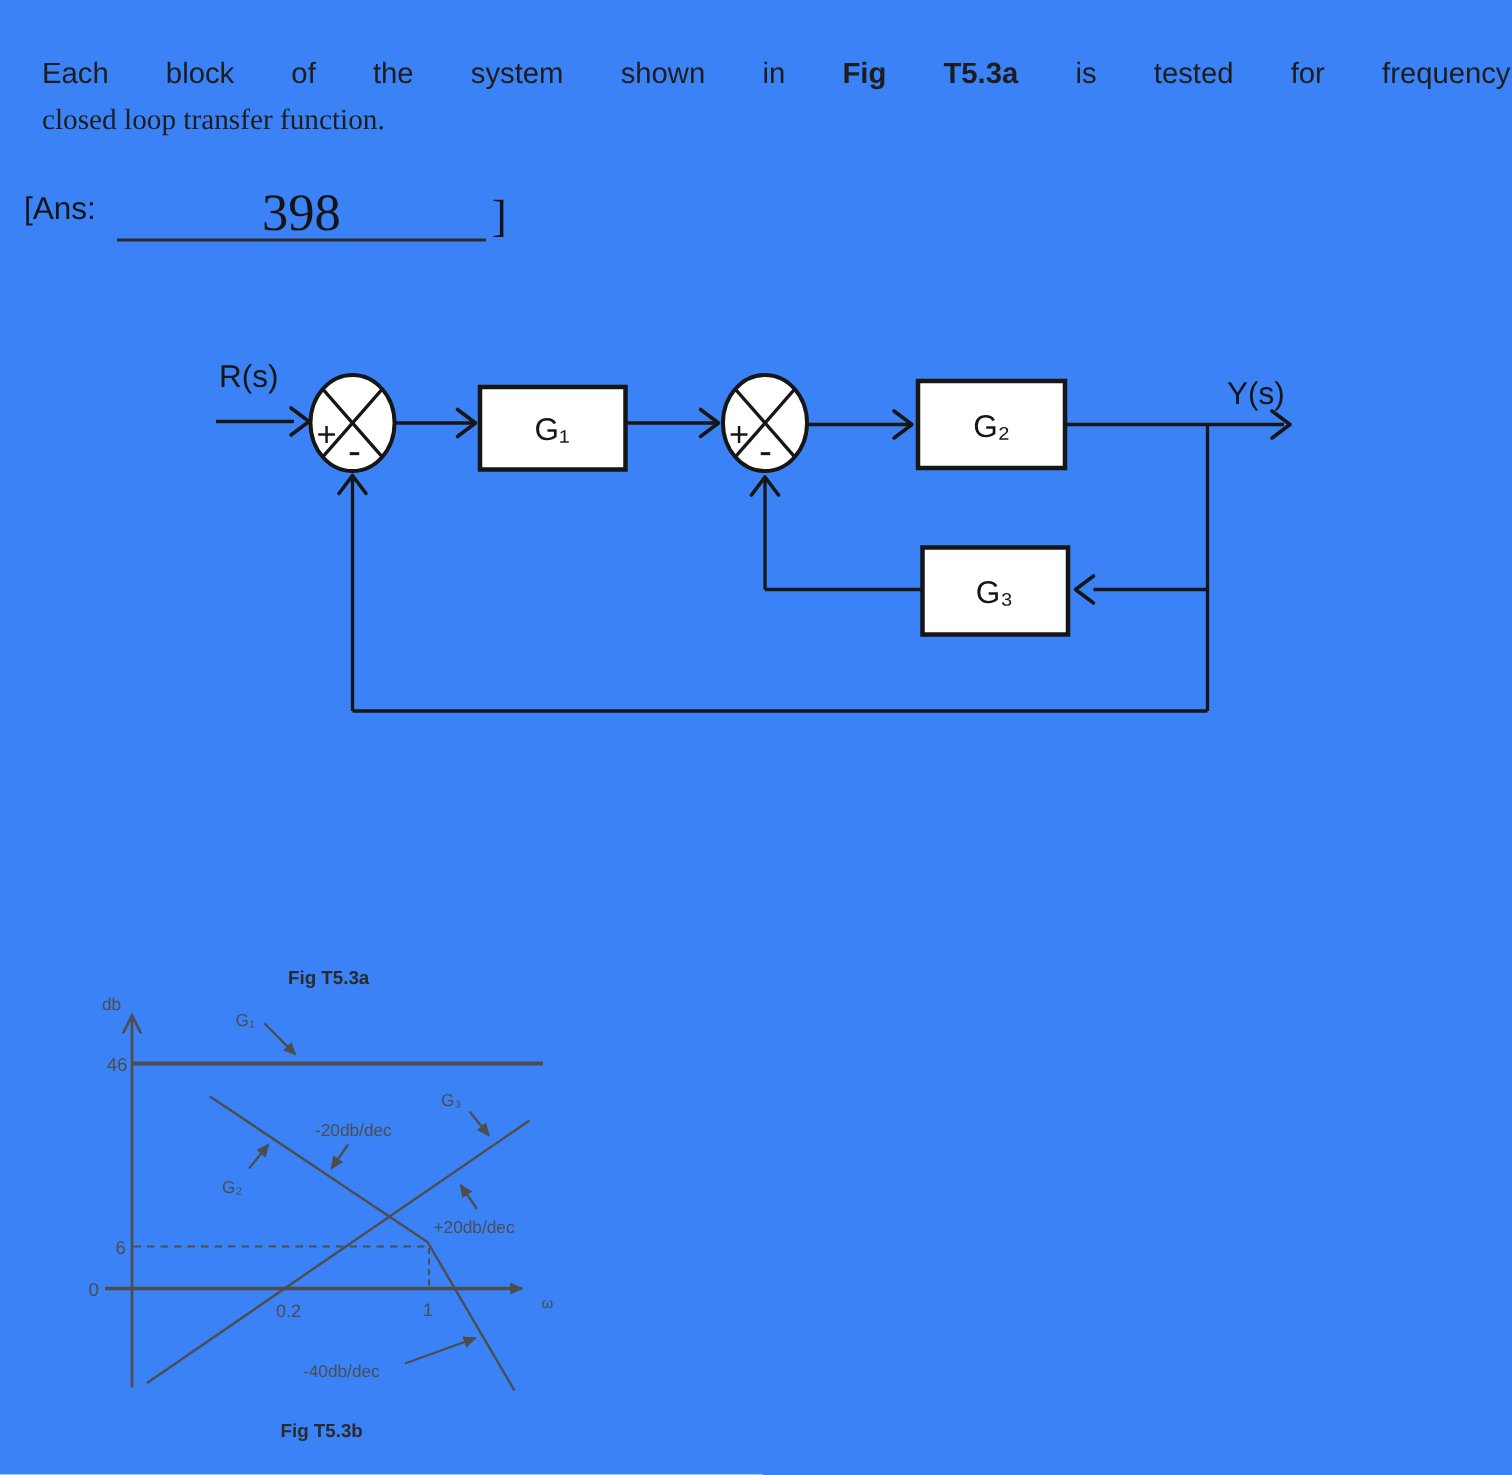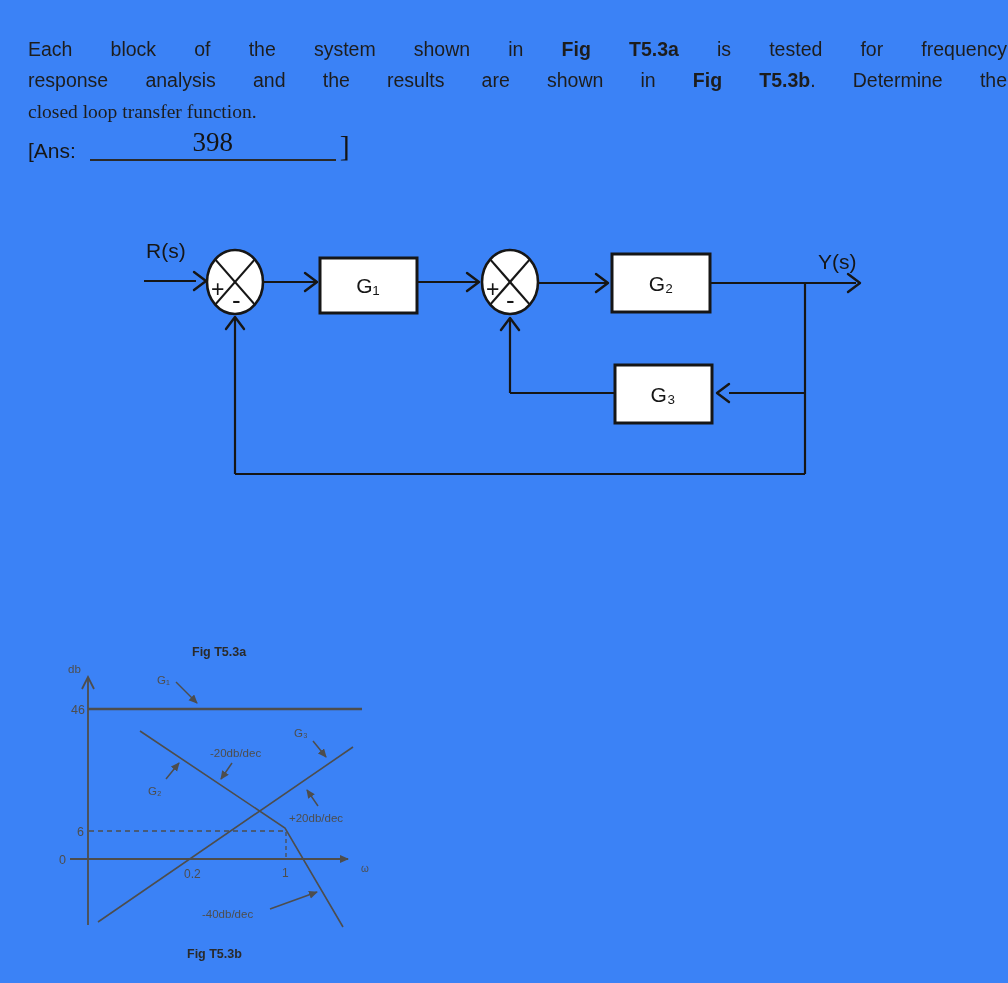--- a/index.html
+++ b/index.html
@@ -14,30 +14,30 @@
   
   .problem{
     position:absolute;left:28px;top:34px;width:979px;
     font-size:19.5px;line-height:31px;color:#1d1d1d;
   }
   .pline{text-align:justify;text-align-last:justify;}
   .pline.last{text-align:left;text-align-last:left;font-family:Liberation Serif, serif;}
   .problem b{font-weight:700;}
   
   .answer{
-    position:absolute;left:28px;top:128px;
-    display:flex;align-items:flex-end;
+    position:absolute;left:16px;top:128px;
+    display:flex;align-items:flex-start;
   }
   .ans-prefix{font-size:21px;color:#161616;margin-right:14px;}
   .fraction{
     display:inline-flex;flex-direction:column;align-items:center;
     font-family:"Liberation Serif", serif;color:#141414;
     min-width:246px;
   }
-  .fraction .num{font-size:27px;line-height:28px;}
+  .fraction .num{font-size:35px;line-height:28px;}
   .fraction .bar{align-self:stretch;border-top:2px solid #2a2a2a;margin:3px 0 2px 0;}
   .fraction .den{font-size:27px;line-height:30px;white-space:nowrap;}
   .ans-suffix{font-family:"Liberation Serif", serif;font-size:30px;color:#141414;margin-left:4px;}
   
   svg{position:absolute;overflow:visible;}
   .dline{stroke:#161616;stroke-width:2.2;fill:none;}
   .dbox{stroke:#161616;stroke-width:3;fill:#ffffff;}
   .dcirc{stroke:#161616;stroke-width:2.6;fill:#ffffff;}
   .chev{stroke:#161616;stroke-width:2.4;fill:none;stroke-linecap:round;stroke-linejoin:round;}
   .dtext{font-family:"Liberation Sans", sans-serif;fill:#161616;}
@@ -47,21 +47,20 @@
   .bcap{font-family:"Liberation Sans", sans-serif;fill:#2a2a2a;font-weight:700;}
   .bdash{stroke:#4d4d4d;stroke-width:1.3;fill:none;}
 </style>
 </head>
 <body>
 
 <div class="page">
 
   <div class="problem">
     <div class="pline"><span>Each block of the system shown in </span><b>Fig T5.3a</b><span> is tested for frequency</span></div>
-    <div class="pline"><span>response analysis and the results are shown in </span><b>Fig T5.3b</b><span>. Determine the</span></div>
     <div class="pline last">closed loop transfer function.</div>
   </div>
 
   <div class="answer">
     <span class="ans-prefix">[Ans:</span>
     <span class="fraction">
       <span class="num">398</span>
       <span class="bar"></span>
     </span>
     <span class="ans-suffix">]</span>

